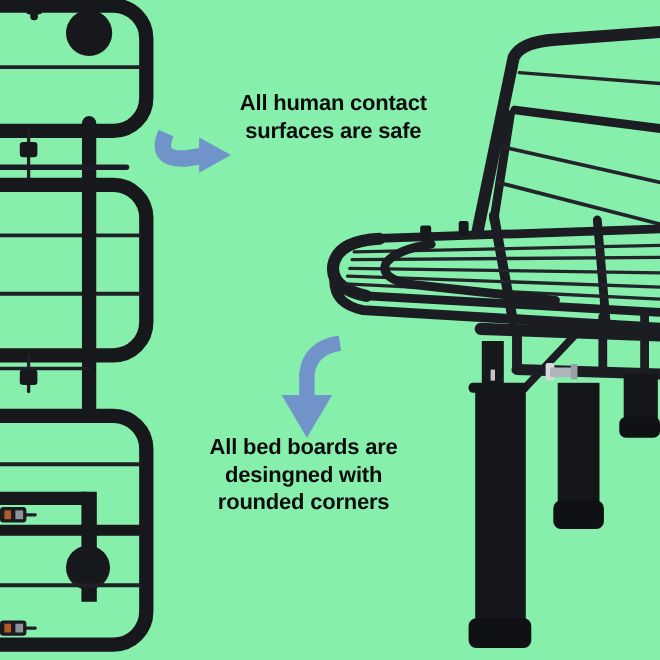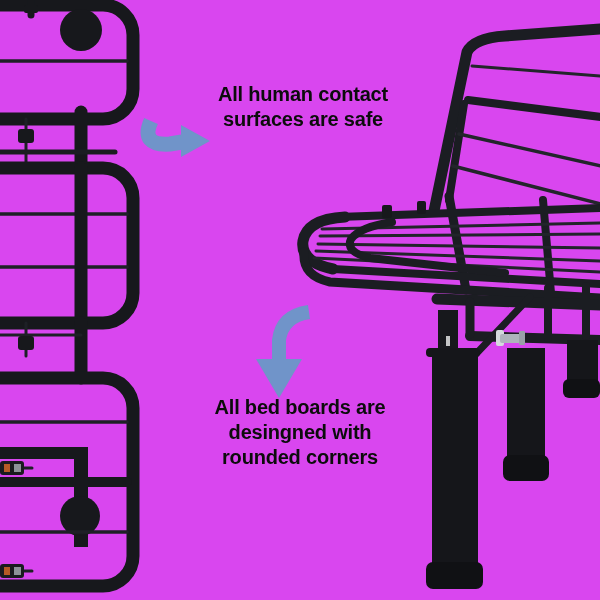--- a/index.html
+++ b/index.html
@@ -1,25 +1,25 @@
 <!DOCTYPE html>
 <html><head>
 <meta charset="utf-8">
 <style>
   html,body{margin:0;padding:0;background:#ffffff;}
   #canvas{
-    position:relative;width:600px;height:600px;overflow:hidden;background:#d946ef;
+    position:relative;width:600px;height:600px;overflow:hidden;background:#86efac;
     font-family:"Liberation Sans", sans-serif;
   }
   .annotation{
     position:absolute;text-align:center;font-weight:700;color:#0c0c0c;
     font-size:20px;line-height:25px;letter-spacing:-0.2px;white-space:pre-line;
   }
   #anno-top{left:190px;top:82px;width:226px;}
-  #anno-bottom{left:184px;top:395px;width:232px;}
+  #anno-bottom{left:160px;top:395px;width:232px;}
   svg{position:absolute;left:0;top:0;}
 </style>
 </head>
 <body>
 
 <div id="canvas">
 
   <svg width="600" height="600" viewBox="0 0 600 600">
 
     <g fill="none" stroke="#17181c" stroke-linecap="round">

